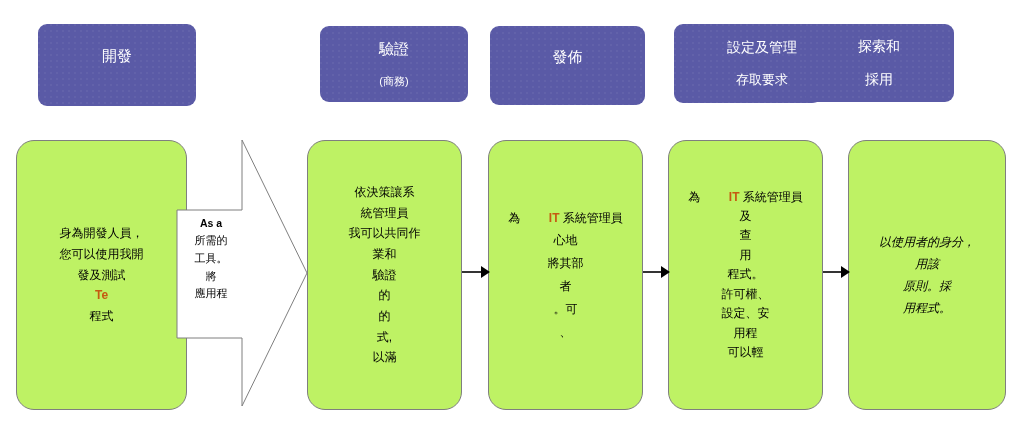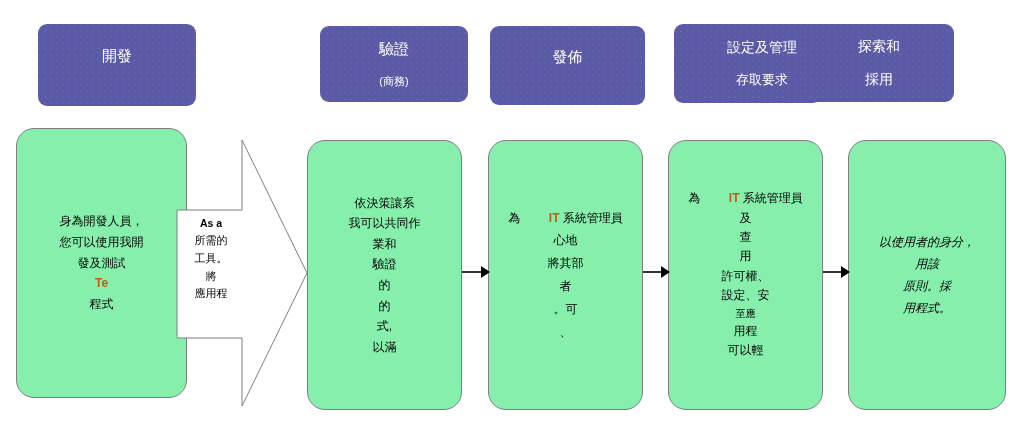--- a/index.html
+++ b/index.html
@@ -53,36 +53,36 @@
   .phase-1 .line2 { font-size: 11px; }
   .phase-3 .line1 { font-size: 14px; }
   .phase-3 .line2 { font-size: 13px; }
 
   
   .content-box {
     position: absolute;
     box-sizing: border-box;
     border: 1px solid #7f7f7f;
     border-radius: 18px;
-    background: #86efac;
+    background: #bef264;
     display: flex;
     align-items: center;
     justify-content: center;
     text-align: center;
     color: #000000;
     font-size: 12px;
     line-height: 1.62;
     padding: 4px 6px;
     overflow: hidden;
   }
   .content-box .txt { display: block; width: 100%; }
   .content-box .ln { display: block; }
   .accent { color: #c55a11; font-weight: bold; }
 
-  .box-0 { left: 16px;  top: 128px; width: 171px; height: 270px; }
+  .box-0 { left: 16px;  top: 140px; width: 171px; height: 270px; }
   .box-1 { left: 307px; top: 140px; width: 155px; height: 270px; }
   .box-2 { left: 488px; top: 140px; width: 155px; height: 270px; }
   .box-3 { left: 668px; top: 140px; width: 155px; height: 270px; }
   .box-4 { left: 848px; top: 140px; width: 158px; height: 270px; font-style: italic; }
 
   .box-0 .txt { line-height: 1.72; }
   .box-1 .txt { line-height: 1.72; }
   .box-2 .txt { line-height: 1.9; }
   .box-3 .txt { line-height: 1.62; }
   .box-4 .txt { line-height: 1.85; }
@@ -157,20 +157,21 @@
       <span class="ln">您可以使用我開</span>
       <span class="ln">發及測試</span>
       <span class="ln accent">Te</span>
       <span class="ln">程式</span>
     </span>
   </div>
 
   <div class="content-box box-1">
     <span class="txt">
       <span class="ln">依決策讓系</span>
+      <span class="ln">統管理員</span>
       <span class="ln">我可以共同作</span>
       <span class="ln">業和</span>
       <span class="ln">驗證</span>
       <span class="ln">的</span>
       <span class="ln">的</span>
       <span class="ln">式,</span>
       <span class="ln">以滿</span>
     </span>
   </div>
 
@@ -194,23 +195,23 @@
     <span class="txt">
       <span class="ln">
         <span>為</span>
         <span style="display:inline-block;width:22px"></span>
         <span class="accent">IT</span>
         <span>系統管理員</span>
       </span>
       <span class="ln">及</span>
       <span class="ln">查</span>
       <span class="ln">用</span>
+      <span class="ln">程式。</span>
       <span class="ln">許可權、</span>
       <span class="ln">設定、安</span>
-      <span class="ln tiny">至應</span>
       <span class="ln">用程</span>
       <span class="ln">可以輕</span>
     </span>
   </div>
 
   <div class="content-box box-4">
     <span class="txt">
       <span class="ln">以使用者的身分，</span>
       <span class="ln">用該</span>
       <span class="ln">原則。採</span>

